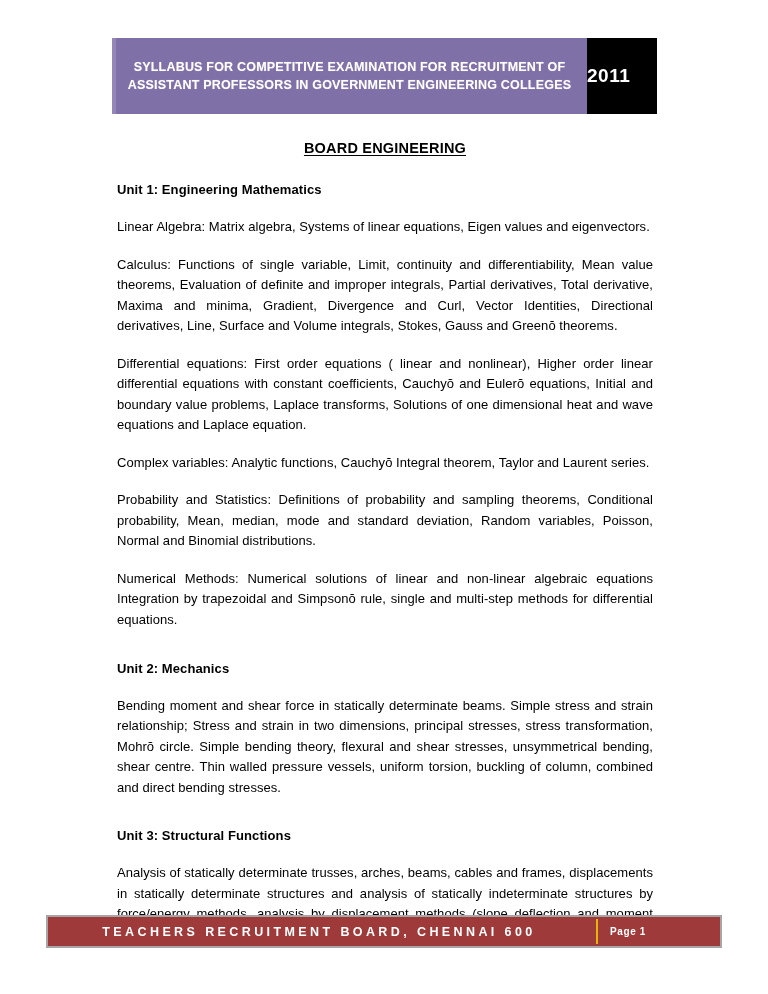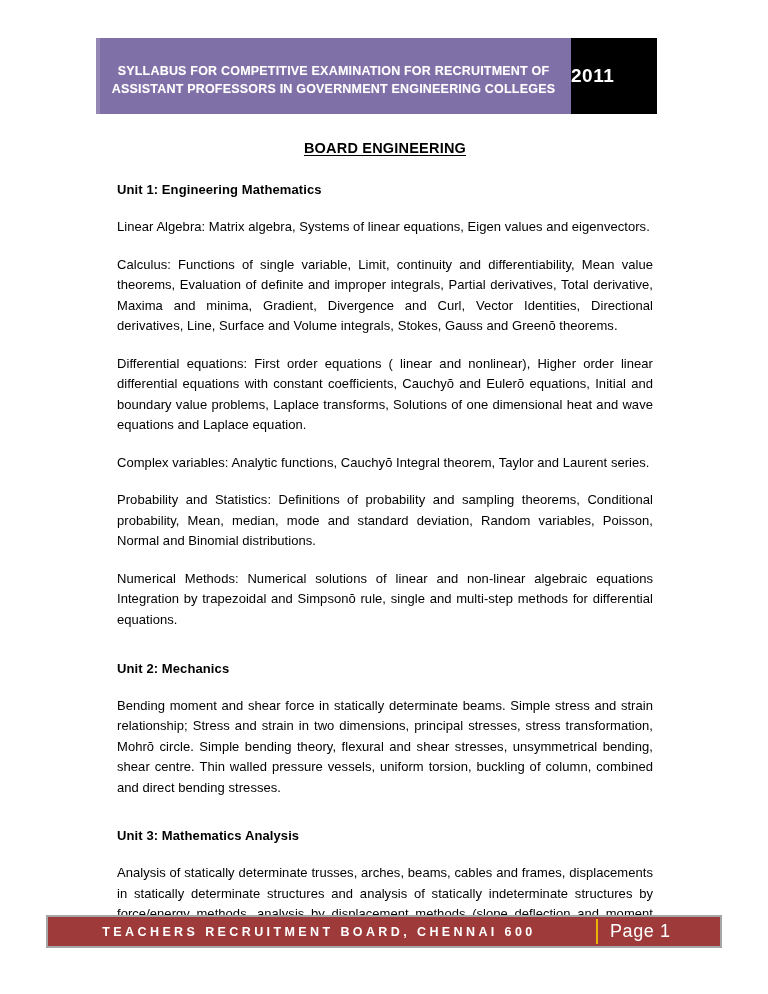--- a/index.html
+++ b/index.html
@@ -25,24 +25,25 @@
     width: 561px;
     height: 76px;
     display: flex;
     align-items: stretch;
   }
   .banner-title-block {
     width: 475px;
     background: #8070a8;
     position: relative;
     display: flex;
-    align-items: flex-end;
+    align-items: center;
     justify-content: center;
     box-sizing: border-box;
-    padding: 16px 6px;
+    padding: 8px 6px;
+    margin-left: 16px;
   }
   .banner-title-block::before {
     content: "";
     position: absolute;
     left: 0;
     top: 0;
     bottom: 0;
     width: 4px;
     background: #9486b5;
   }
@@ -136,22 +137,22 @@
   }
   .footer-page {
     width: 120px;
     display: flex;
     align-items: center;
     padding-left: 12px;
     box-sizing: border-box;
   }
   .footer-page-text {
     color: #ffffff;
-    font-size: 18px;
-    font-weight: normal;
+    font-size: 10px;
+    font-weight: bold;
     letter-spacing: 0.6px;
     white-space: nowrap;
   }
 </style>
 </head>
 <body>
 
 <div class="banner">
   <div class="banner-title-block">
     <div class="banner-title">SYLLABUS FOR COMPETITIVE EXAMINATION FOR RECRUITMENT OF ASSISTANT PROFESSORS IN GOVERNMENT ENGINEERING COLLEGES</div>
@@ -176,21 +177,21 @@
   <p class="para">Complex variables: Analytic functions, Cauchyŏ Integral theorem, Taylor and Laurent series.</p>
 
   <p class="para">Probability and Statistics: Definitions of probability and sampling theorems, Conditional probability, Mean, median, mode and standard deviation, Random variables, Poisson, Normal and Binomial distributions.</p>
 
   <p class="para">Numerical Methods: Numerical solutions of linear and non-linear algebraic equations Integration by trapezoidal and Simpsonŏ rule, single and multi-step methods for differential equations.</p>
 
   <div class="unit-heading spaced-top">Unit 2: Mechanics</div>
 
   <p class="para">Bending moment and shear force in statically determinate beams. Simple stress and strain relationship; Stress and strain in two dimensions, principal stresses, stress transformation, Mohrŏ circle. Simple bending theory, flexural and shear stresses, unsymmetrical bending, shear centre.  Thin walled pressure vessels, uniform torsion, buckling of column, combined and direct bending stresses.</p>
 
-  <div class="unit-heading spaced-top">Unit 3: Mathematics Analysis</div>
+  <div class="unit-heading spaced-top">Unit 3: Structural Functions</div>
 
   <p class="para last-clip">Analysis of statically determinate trusses, arches, beams, cables and frames, displacements in statically determinate structures and analysis of statically indeterminate structures by force/energy methods, analysis by displacement methods (slope deflection and moment distribution methods), influence lines for</p>
 
 </div>
 
 <div class="footer">
   <div class="footer-main">
     <span class="footer-main-text">TEACHERS   RECRUITMENT   BOARD,  CHENNAI 600</span>
   </div>
   <div class="footer-page">

